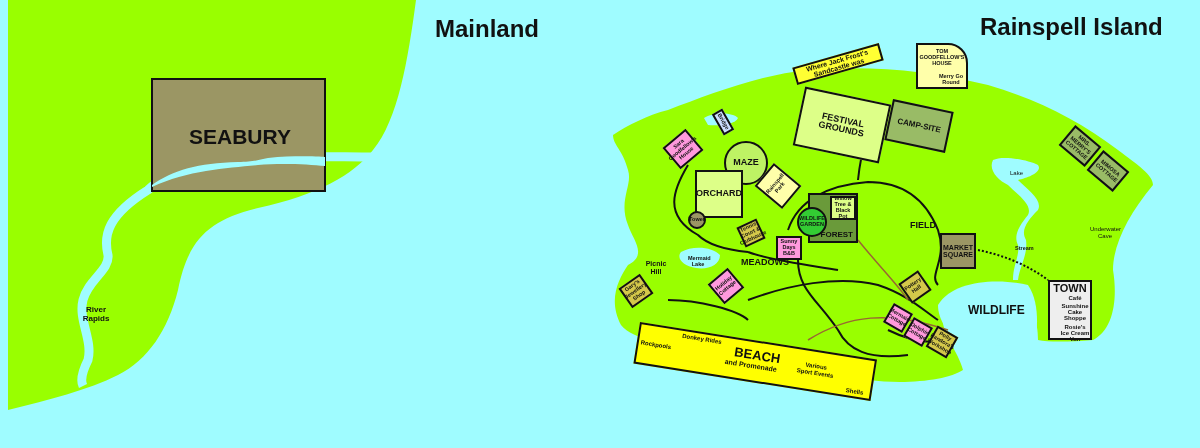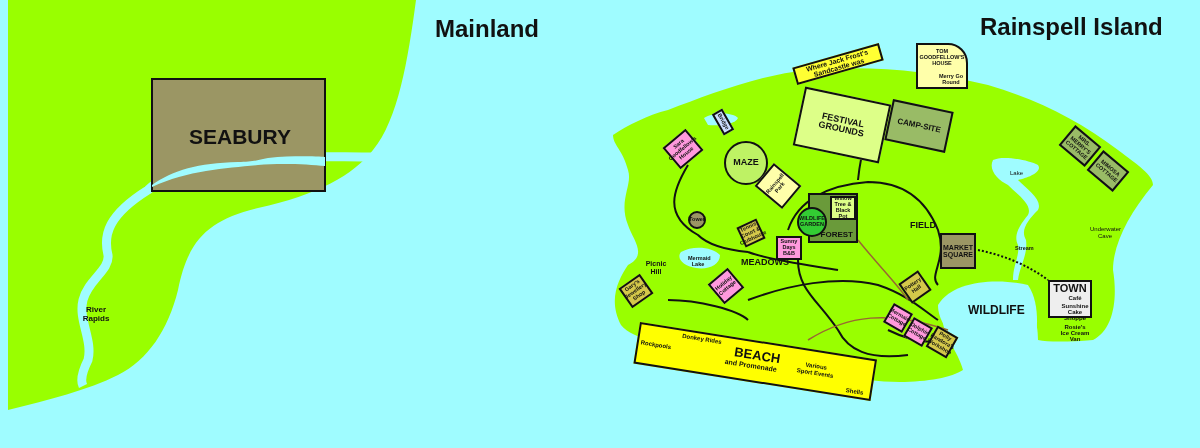--- a/index.html
+++ b/index.html
@@ -61,20 +61,21 @@
 Rapids</div>
 
   <div class="box cream tiny" style="left:785px;top:55px;width:90px;height:18px;transform:rotate(-16deg);background:#ffff33;font-size:7px;">Where Jack Frost's Sandcastle was</div>
   <div class="box cream" style="left:908px;top:43px;width:52px;height:46px;border-top-right-radius:20px;flex-direction:column;justify-content:flex-start;padding-top:4px;">
     <span class="tiny" style="white-space:normal;">TOM GOODFELLOW'S HOUSE</span>
     <span class="tiny" style="align-self:flex-end;margin-top:8px;margin-right:2px;white-space:normal;width:26px;">Merry Go Round</span>
   </div>
   <div class="box tiny" style="left:709px;top:110px;width:12px;height:24px;background:#ccddff;transform:rotate(-30deg);writing-mode:vertical-rl;">Bridge</div>
   <div class="box pink tiny" style="left:660px;top:135px;width:30px;height:28px;transform:rotate(-40deg);white-space:normal;">Sara Goodfellow's House</div>
   <div class="box" style="left:716px;top:141px;width:44px;height:44px;border-radius:50%;background:#bef264;font-size:9px;">MAZE</div>
+  <div class="box lime" style="left:687px;top:170px;width:48px;height:48px;font-size:9px;">ORCHARD</div>
   <div class="box cream tiny" style="left:755px;top:168px;width:30px;height:36px;transform:rotate(-50deg);white-space:normal;">Rainspell Park</div>
   <div class="box khaki tiny" style="left:680px;top:211px;width:18px;height:18px;border-radius:50%;">Tower</div>
   <div class="box olive tiny" style="left:732px;top:222px;width:22px;height:22px;transform:rotate(-25deg);white-space:normal;">Tennis Court &amp; Clubhouse</div>
   <div class="box pink tiny" style="left:768px;top:236px;width:26px;height:24px;white-space:normal;">Sunny Days B&amp;B</div>
   <div class="box lime" style="left:790px;top:95px;width:88px;height:60px;transform:rotate(12deg);font-size:9px;white-space:normal;">FESTIVAL GROUNDS</div>
   <div class="box sage" style="left:880px;top:105px;width:62px;height:42px;transform:rotate(12deg);font-size:8px;">CAMP-SITE</div>
   <div class="box dgreen" style="left:800px;top:193px;width:50px;height:50px;align-items:flex-end;justify-content:flex-end;padding:2px 3px;font-size:8px;">
     <span>FOREST</span>
   </div>
   <div class="box lime tiny" style="left:822px;top:196px;width:26px;height:24px;white-space:normal;">Willow Tree &amp; Black Pot</div>
@@ -92,21 +93,21 @@
   <div class="lbl" style="left:636px;top:260px;font-size:7px;width:24px;white-space:normal;">Picnic Hill</div>
   <div class="lbl" style="left:713px;top:258px;font-size:9px;margin-left:20px;">MEADOWS</div>
   <div class="box olive tiny" style="left:615px;top:279px;width:26px;height:24px;transform:rotate(-35deg);white-space:normal;">Gary's Jewellery Shop</div>
   <div class="box pink tiny" style="left:705px;top:273px;width:26px;height:26px;transform:rotate(-40deg);white-space:normal;">Holiday Cottage</div>
   <div class="box olive tiny" style="left:895px;top:275px;width:24px;height:24px;transform:rotate(-35deg);white-space:normal;">Pottery Hall</div>
   <div class="box pink tiny" style="left:879px;top:307px;width:22px;height:22px;transform:rotate(30deg);white-space:normal;">Mermaid Cottage</div>
   <div class="box pink tiny" style="left:899px;top:321px;width:22px;height:22px;transform:rotate(30deg);white-space:normal;">Dolphin Cottage</div>
   <div class="box olive tiny" style="left:922px;top:330px;width:24px;height:24px;transform:rotate(30deg);white-space:normal;">Polly Pandora's Workshop</div>
   <div class="lbl" style="left:960px;top:304px;font-size:12px;">WILDLIFE</div>
 
-  <div class="box" style="left:1040px;top:280px;width:44px;height:38px;background:#eeeeee;flex-direction:column;justify-content:flex-start;padding-top:1px;">
+  <div class="box" style="left:1040px;top:280px;width:44px;height:60px;background:#eeeeee;flex-direction:column;justify-content:flex-start;padding-top:1px;">
     <span style="font-size:11px;">TOWN</span>
     <span class="small" style="font-size:6px;white-space:normal;">Café</span>
     <span class="small" style="font-size:6px;white-space:normal;margin-top:2px;">Sunshine Cake Shoppe</span>
     <span class="small" style="font-size:6px;white-space:normal;margin-top:2px;">Rosie's Ice Cream Van</span>
   </div>
 
   <div class="box" style="left:632px;top:322px;width:240px;height:42px;background:#ffff00;transform:rotate(9deg);transform-origin:left top;display:block;">
     <span class="lbl" style="left:2px;top:15px;font-size:6px;">Rockpools</span>
     <span class="lbl" style="left:42px;top:2px;font-size:6px;">Donkey Rides</span>
     <span class="lbl" style="left:96px;top:6px;font-size:13px;">BEACH</span>

